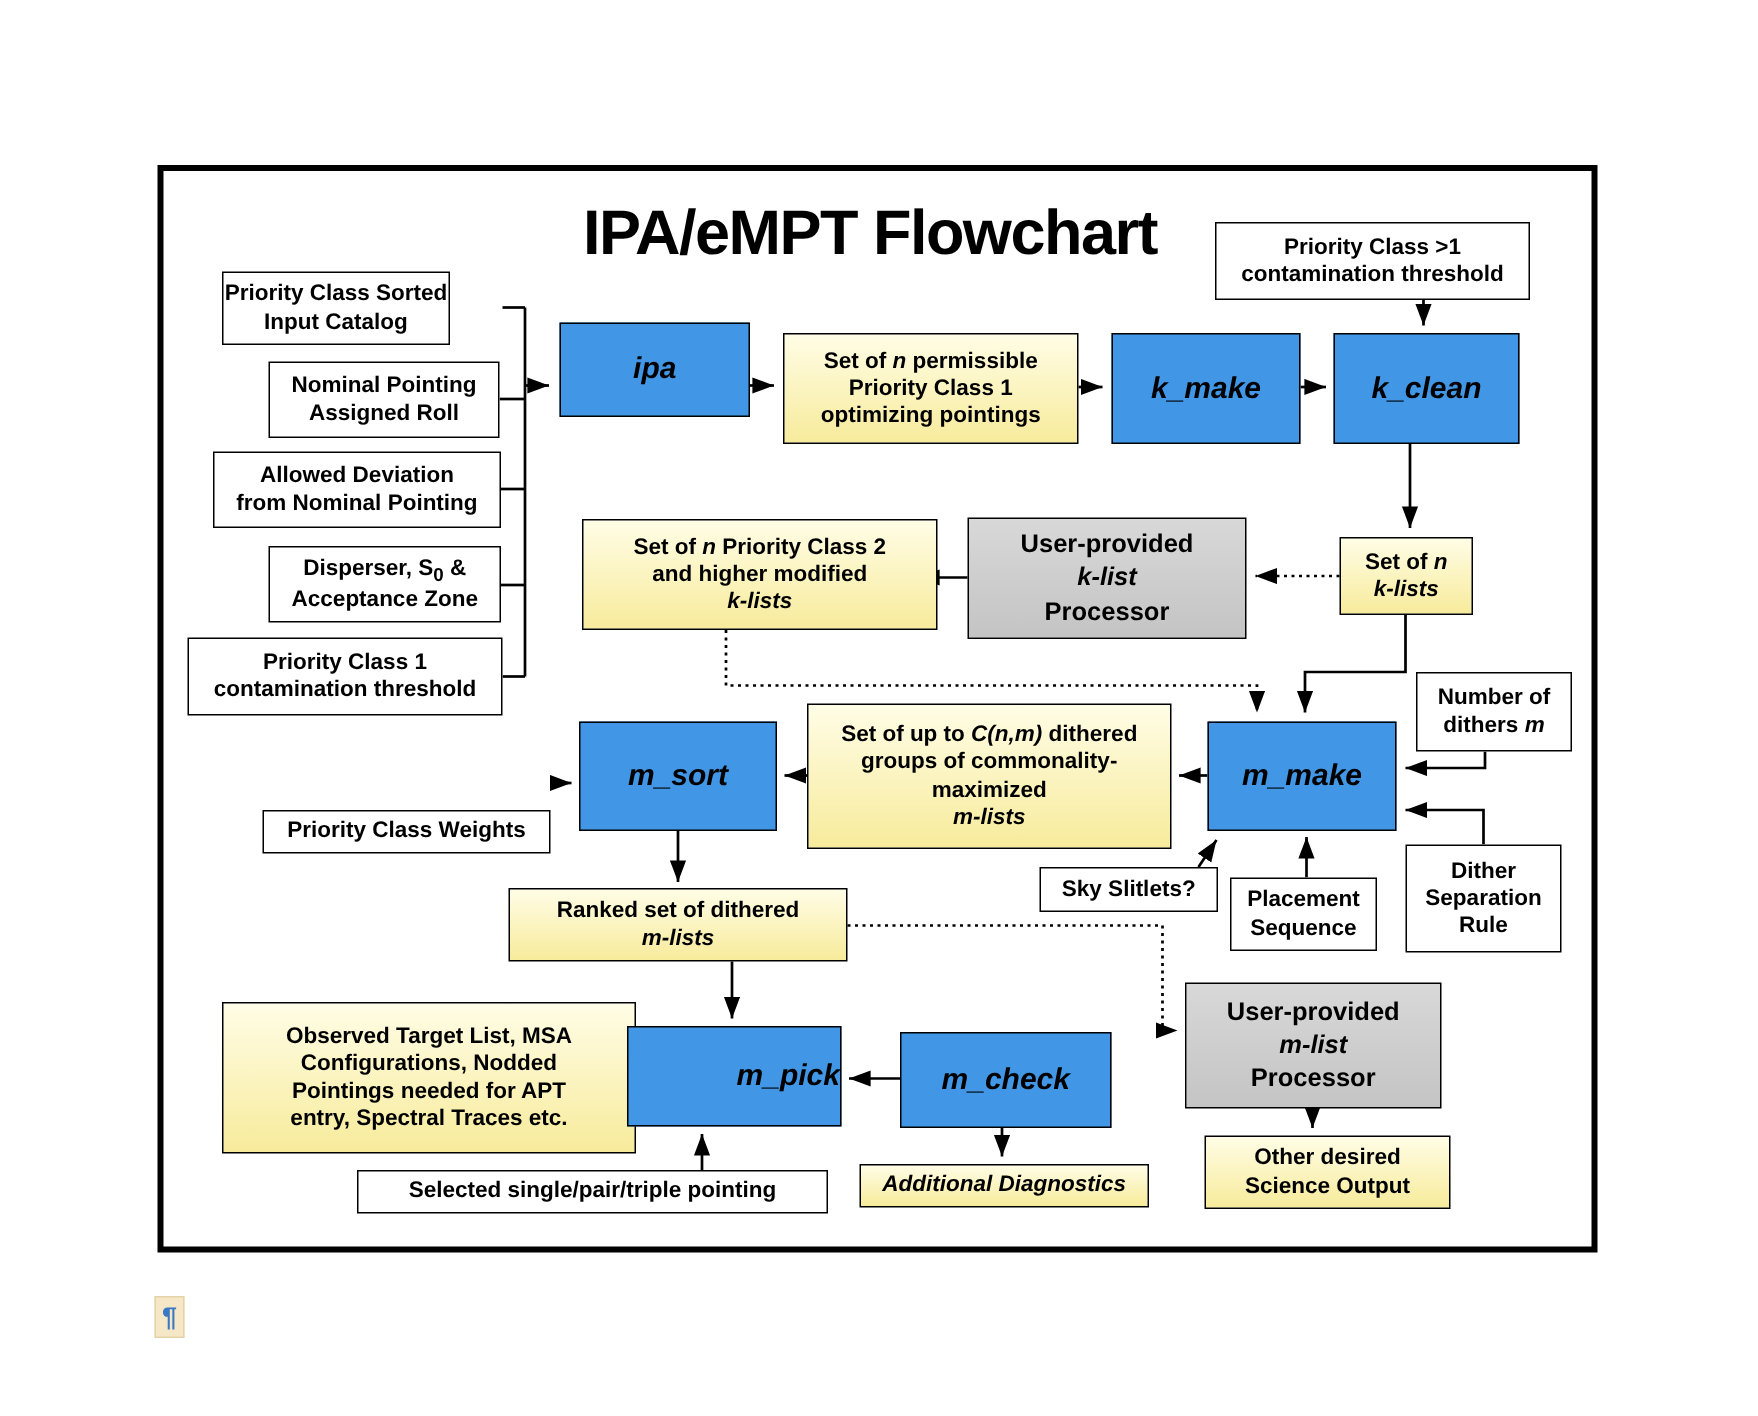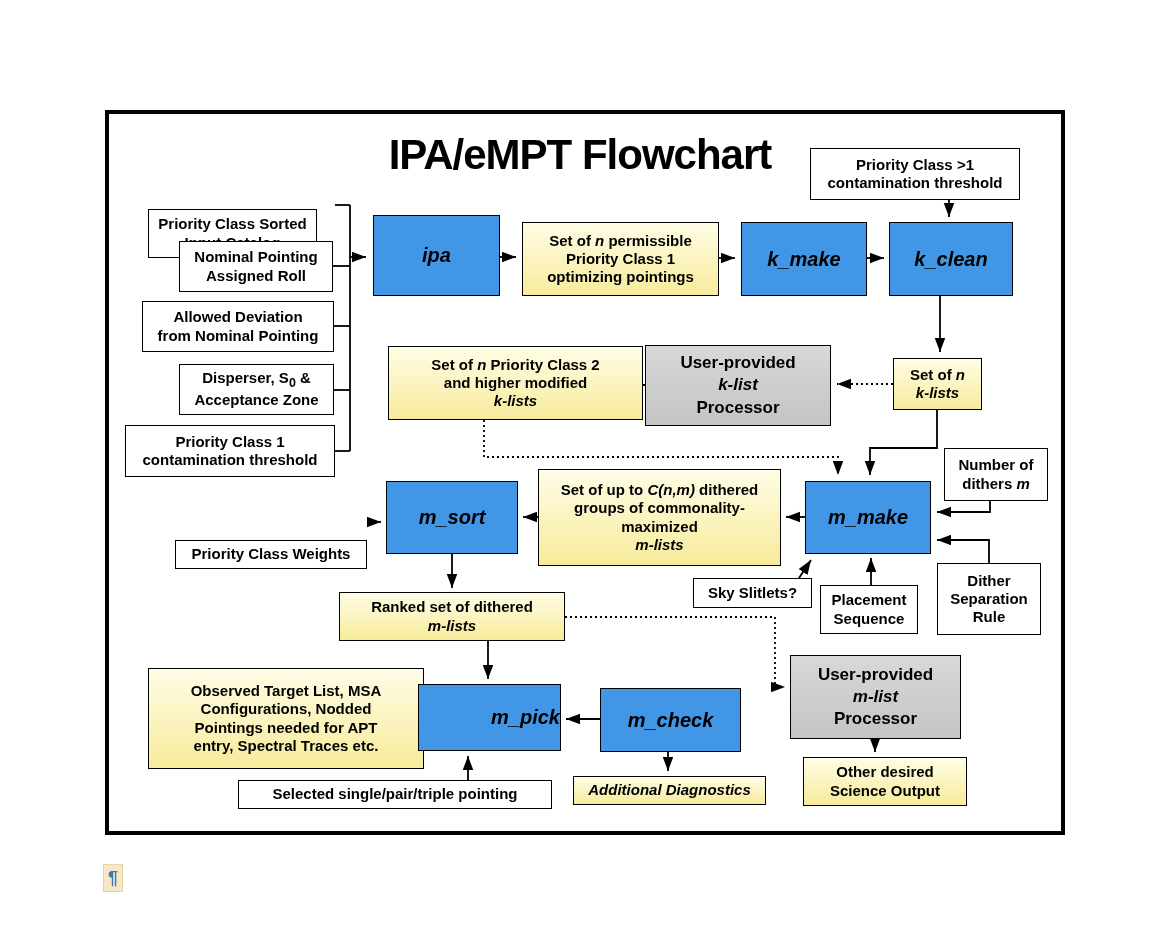--- a/index.html
+++ b/index.html
@@ -87,57 +87,57 @@
     <path d="M668 752 V771" marker-end="url(#ah)"></path>
     <path d="M875 739 V752" marker-end="url(#ah)"></path>
   </g>
 </svg>
 
 <div class="box white" style="left:810px;top:148px;width:210px;height:52px;">
   <div>Priority Class &gt;1</div>
   <div>contamination threshold</div>
 </div>
 
-<div class="box white" style="left:148px;top:181px;width:169px;height:49px;margin-top:28px;">
+<div class="box white" style="left:148px;top:181px;width:152px;height:49px;">
   <div>Priority Class Sorted</div>
   <div>Input Catalog</div>
 </div>
 <div class="box white" style="left:179px;top:241px;width:154px;height:51px;">
   <div>Nominal Pointing</div>
   <div>Assigned Roll</div>
 </div>
 <div class="box white" style="left:142px;top:301px;width:192px;height:51px;">
   <div>Allowed Deviation</div>
   <div>from Nominal Pointing</div>
 </div>
 <div class="box white" style="left:179px;top:364px;width:155px;height:51px;">
   <div><span>Disperser, S</span><sub>0</sub><span> &amp;</span></div>
   <div>Acceptance Zone</div>
 </div>
 <div class="box white" style="left:125px;top:425px;width:210px;height:52px;">
   <div>Priority Class 1</div>
   <div>contamination threshold</div>
 </div>
 
-<div class="box blue" style="left:373px;top:215px;width:127px;height:81px;">
+<div class="box blue" style="left:373px;top:215px;width:127px;height:63px;">
   <div>ipa</div>
 </div>
 <div class="box yellow" style="left:522px;top:222px;width:197px;height:74px;">
   <div><span>Set of </span><i>n</i><span> permissible</span></div>
   <div>Priority Class 1</div>
   <div>optimizing pointings</div>
 </div>
 <div class="box blue" style="left:741px;top:222px;width:126px;height:74px;">
   <div>k_make</div>
 </div>
 <div class="box blue" style="left:889px;top:222px;width:124px;height:74px;">
   <div>k_clean</div>
 </div>
 
-<div class="box yellow" style="left:388px;top:346px;width:255px;height:74px;">
+<div class="box yellow" style="left:388px;top:346px;width:237px;height:74px;">
   <div><span>Set of </span><i>n</i><span> Priority Class 2</span></div>
   <div>and higher modified</div>
   <div><i>k-lists</i></div>
 </div>
 <div class="box gray" style="left:645px;top:345px;width:186px;height:81px;">
   <div>User-provided</div>
   <div><i>k-list</i></div>
   <div>Processor</div>
 </div>
 <div class="box yellow" style="left:893px;top:358px;width:89px;height:52px;">

